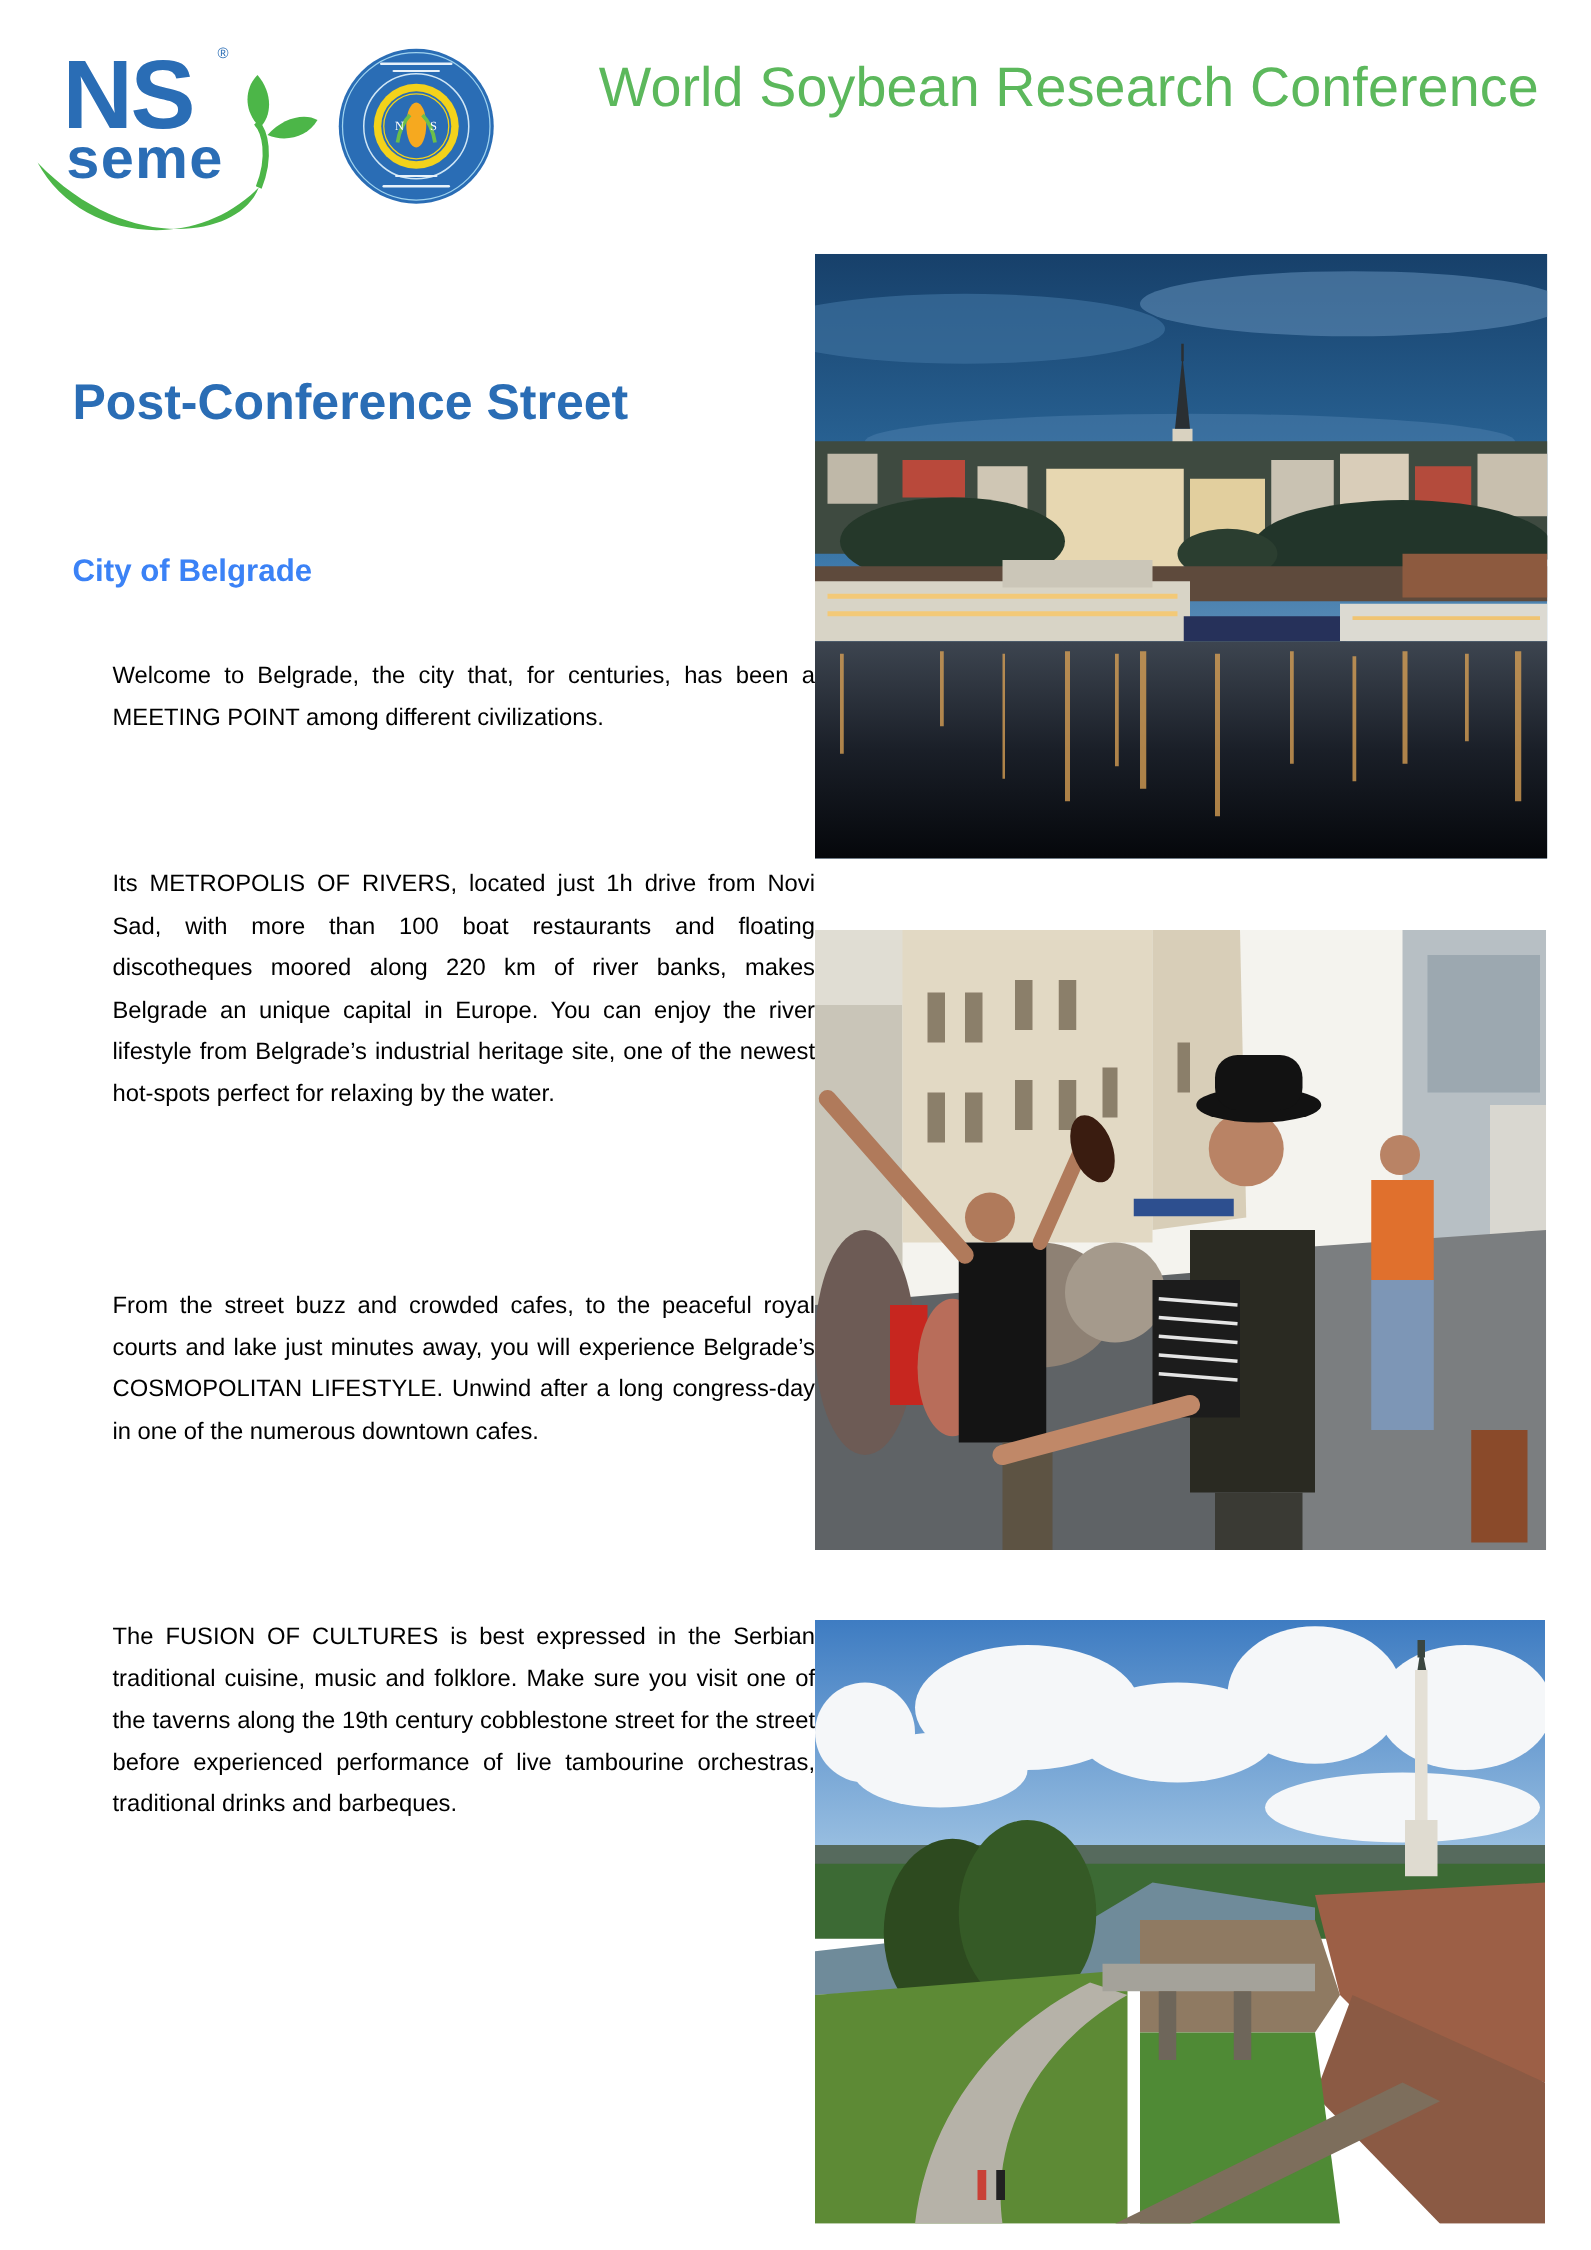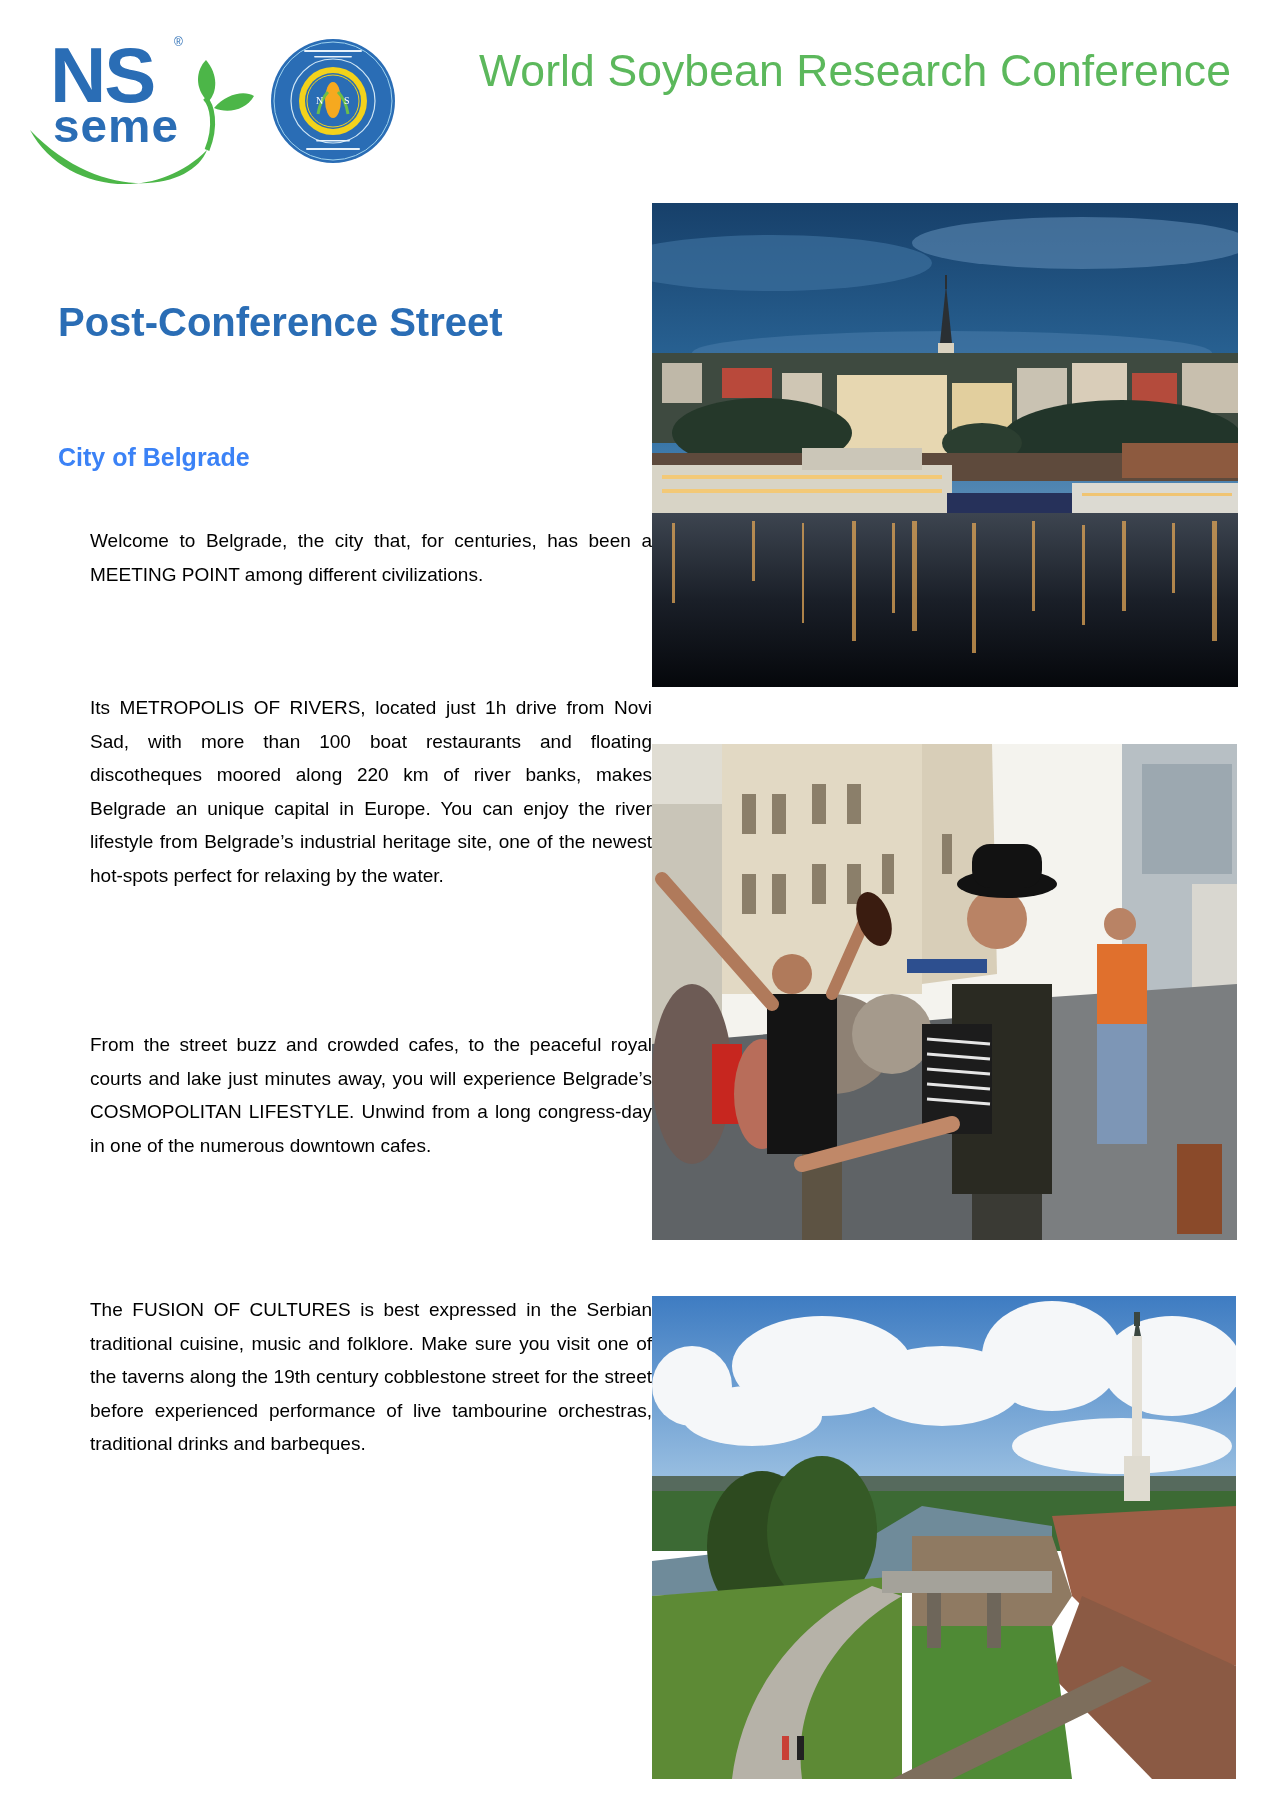--- a/index.html
+++ b/index.html
@@ -79,21 +79,21 @@
 
 <div class="header-title">
   <div>World Soybean Research Conference</div>
 </div>
 
 <h1 class="page-title">Post-Conference Street</h1>
 <h2 class="section-title">City of Belgrade</h2>
 
 <p class="para p1">Welcome to Belgrade, the city that, for centuries, has been a MEETING POINT among different civilizations.</p>
 <p class="para p2">Its METROPOLIS OF RIVERS, located just 1h drive from Novi Sad, with more than 100 boat restaurants and floating discotheques moored along 220 km of river banks, makes Belgrade an unique capital in Europe. You can enjoy the river lifestyle from Belgrade’s industrial heritage site, one of the newest hot-spots perfect for relaxing by the water.</p>
-<p class="para p3">From the street buzz and crowded cafes, to the peaceful royal courts and lake just minutes away, you will experience Belgrade’s COSMOPOLITAN LIFESTYLE. Unwind from a long congress-day in one of the numerous downtown cafes.</p>
+<p class="para p3">From the street buzz and crowded cafes, to the peaceful royal courts and lake just minutes away, you will experience Belgrade’s COSMOPOLITAN LIFESTYLE. Unwind after a long congress-day in one of the numerous downtown cafes.</p>
 <p class="para p4">The FUSION OF CULTURES is best expressed in the Serbian traditional cuisine, music and folklore. Make sure you visit one of the taverns along the 19th century cobblestone street for the street before experienced performance of live tambourine orchestras, traditional drinks and barbeques.</p>
 
 <div class="photo photo-1">
   <span class="sr">Belgrade riverfront skyline at dusk with church spire and boats reflected in the river</span>
   <svg viewBox="0 0 586 484" preserveAspectRatio="none">
     <defs>
       <linearGradient id="sky1" x1="0" y1="0" x2="0" y2="1">
         <stop offset="0" stop-color="#17406a"></stop>
         <stop offset="0.45" stop-color="#2f6fa3"></stop>
         <stop offset="0.7" stop-color="#6b97bd"></stop>

